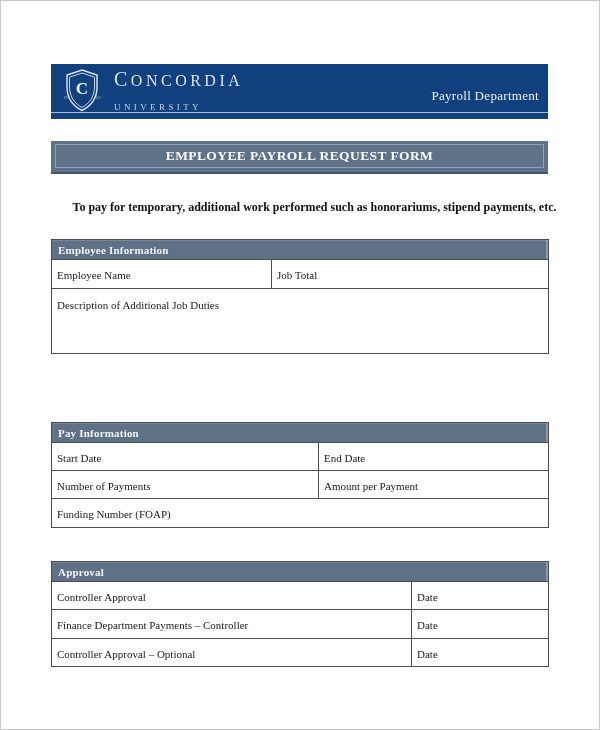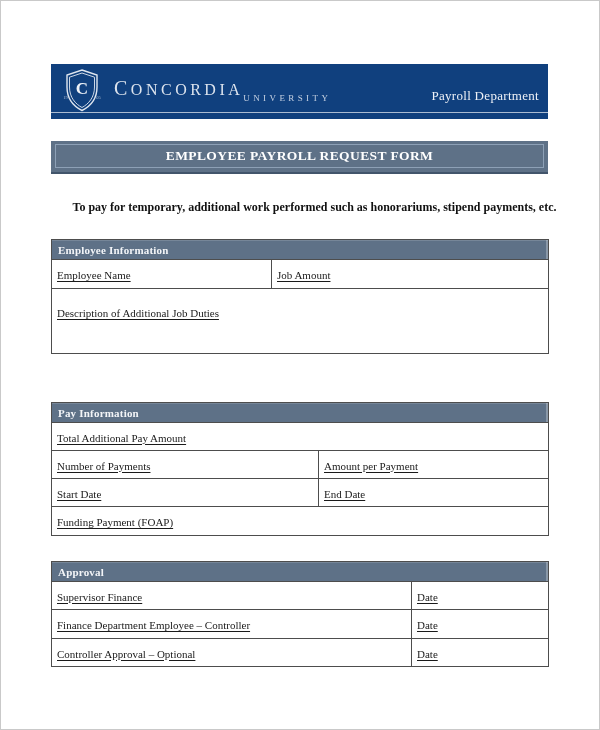--- a/index.html
+++ b/index.html
@@ -6,21 +6,21 @@
   .page{
     position:relative;width:600px;height:730px;box-sizing:border-box;
     background:#ffffff;border:1px solid #c9c9c9;overflow:hidden;
     font-family:"Liberation Serif", serif;
   }
   
   .navbar{position:absolute;left:50px;top:63px;width:497px;height:55px;background:#10407e;}
   .navbar .rule{position:absolute;left:0;right:0;bottom:6px;height:1px;background:rgba(255,255,255,.65);}
   .logo-block{position:absolute;left:12px;top:4px;display:flex;align-items:center;gap:13px;}
   .logo-block svg{display:block;}
-  .wordmark{display:flex;justify-content:space-between;}
+  .wordmark{display:flex;flex-direction:column;justify-content:space-between;}
   .inst{font-size:16px;letter-spacing:3.5px;color:#dde4ee;line-height:17px;}
   .inst::first-letter{font-size:20px;}
   .inst-sub{font-size:9px;letter-spacing:3.4px;color:#c7d2e3;line-height:10px;margin-top:13px;}
   .dept{position:absolute;right:9px;bottom:15px;font-size:13px;color:#eef1f7;letter-spacing:.3px;}
   
   .titlebar{position:absolute;left:50px;top:140px;width:497px;height:33px;background:#5e7187;
             border-bottom:2px solid #42556b;box-sizing:border-box;}
   .titlebar .inner{position:absolute;left:4px;right:4px;top:3px;bottom:4px;border:1px solid #8da0b6;
                    display:flex;align-items:center;justify-content:center;}
   .titlebar .inner span{color:#ffffff;font-weight:bold;font-size:13.5px;letter-spacing:.4px;}
@@ -29,26 +29,26 @@
                font-weight:bold;font-size:12px;color:#111111;}
   
   table.form-table{position:absolute;left:50px;width:497px;border-collapse:collapse;table-layout:fixed;border-radius:16px;}
   .form-table td, .form-table th{border:1px solid #4d4d4d;box-sizing:border-box;}
   .form-table th.sec{
     background:#5e7187;color:#f3f5f8;font-size:11px;font-weight:bold;text-align:left;
     height:20px;padding:0 0 0 6px;letter-spacing:.2px;
     box-shadow:inset -2px 0 0 rgba(255,255,255,.28), inset 0 1px 0 rgba(255,255,255,.15);
   }
   .form-table td{padding:2px 4px 2px 5px;vertical-align:middle;background:#ffffff;}
-  .lbl{font-size:11px;color:#1a1a1a;text-decoration:underline;text-underline-offset:2px;}
+  .lbl{font-size:11px;color:#1a1a1a;text-underline-offset:2px;}
   .r28 td{height:28px;}
   .r29 td{height:29px;}
-  td.tall{height:65px;vertical-align:top;padding-top:14px;}
+  td.tall{height:65px;vertical-align:top;padding-top:6px;}
   #emp-table{top:238px;}
-  #pay-table{top:401px;}
+  #pay-table{top:421px;}
   #appr-table{top:560px;}
 </style>
 </head>
 <body>
 
 <div class="page">
 
   <header class="navbar">
     <div class="logo-block">
       <svg width="38" height="46" viewBox="0 0 38 46">
@@ -82,89 +82,84 @@
       </colgroup>
     <tbody>
         <tr>
           <th class="sec" colspan="2">Employee Information</th>
         </tr>
     <tr class="r29">
       <td>
         <span class="lbl">Employee Name</span>
       </td>
       <td>
-        <span class="lbl">Job Amount</span>
+        <span class="lbl">Job Total</span>
       </td>
     </tr>
     <tr>
       <td class="tall" colspan="2">
         <span class="lbl">Description of Additional Job Duties</span>
       </td>
     </tr>
   </tbody>
     </table>
 
   <table class="form-table" id="pay-table">
     <colgroup>
         <col style="width:267px">
         <col style="width:230px">
       </colgroup>
     <tbody>
         <tr>
           <th class="sec" colspan="2">Pay Information</th>
         </tr>
     <tr class="r28">
-      <td colspan="2">
-        <span class="lbl">Total Additional Pay Amount</span>
+      <td>
+        <span class="lbl">Start Date</span>
+      </td>
+      <td>
+        <span class="lbl">End Date</span>
       </td>
     </tr>
     <tr class="r28">
       <td>
         <span class="lbl">Number of Payments</span>
       </td>
       <td>
         <span class="lbl">Amount per Payment</span>
       </td>
     </tr>
-    <tr class="r28">
-      <td>
-        <span class="lbl">Start Date</span>
-      </td>
-      <td>
-        <span class="lbl">End Date</span>
-      </td>
-    </tr>
     <tr class="r29">
       <td colspan="2">
-        <span class="lbl">Funding Payment (FOAP)</span>
+        <span class="lbl">Funding Number (FOAP)</span>
       </td>
     </tr>
   </tbody>
     </table>
 
   <table class="form-table" id="appr-table">
     <colgroup>
         <col style="width:360px">
         <col style="width:137px">
       </colgroup>
     <tbody>
         <tr>
           <th class="sec" colspan="2">Approval</th>
         </tr>
     <tr class="r28">
       <td>
-        <span class="lbl">Supervisor Finance</span>
+        <span class="lbl">Controller Approval</span>
       </td>
       <td>
         <span class="lbl">Date</span>
       </td>
     </tr>
     <tr class="r29">
       <td>
-        <span class="lbl">Finance Department Employee – Controller</span>
+        <span class="lbl">Finance Department Payments – Controller</span>
       </td>
       <td>
         <span class="lbl">Date</span>
       </td>
     </tr>
     <tr class="r28">
       <td>
         <span class="lbl">Controller Approval – Optional</span>
       </td>
       <td>

